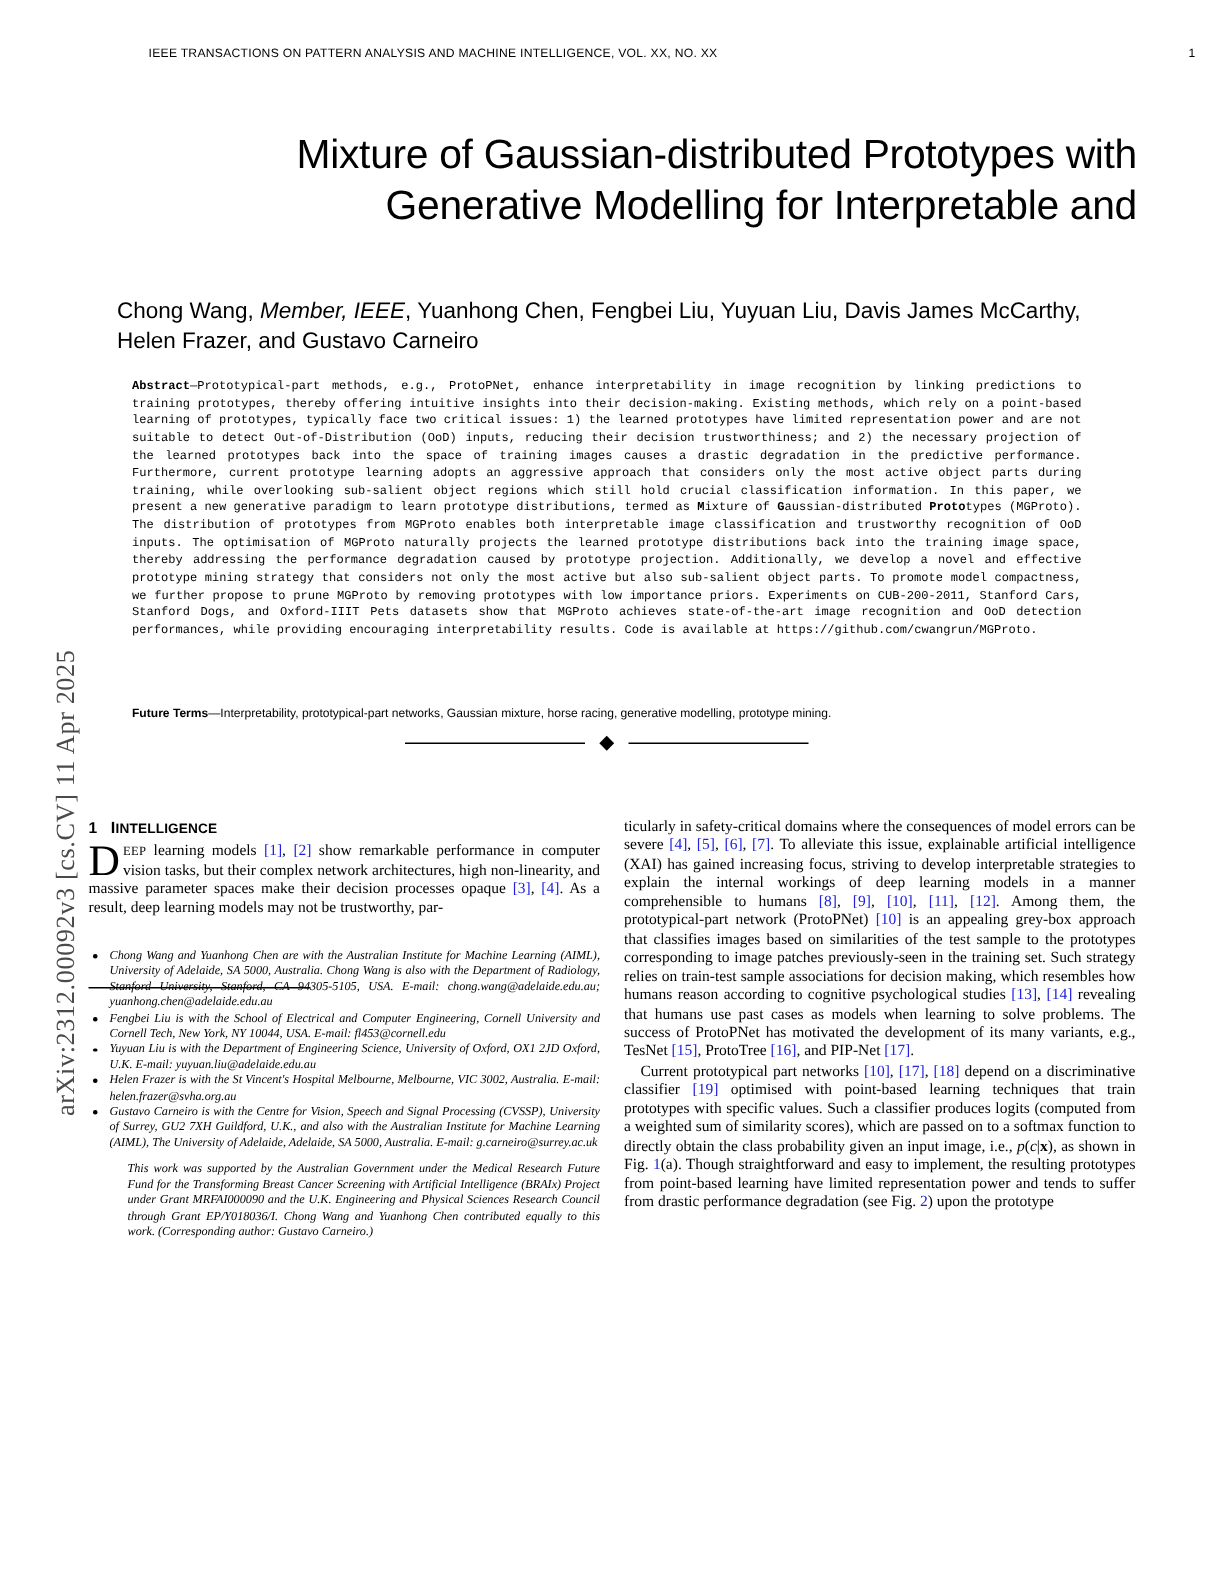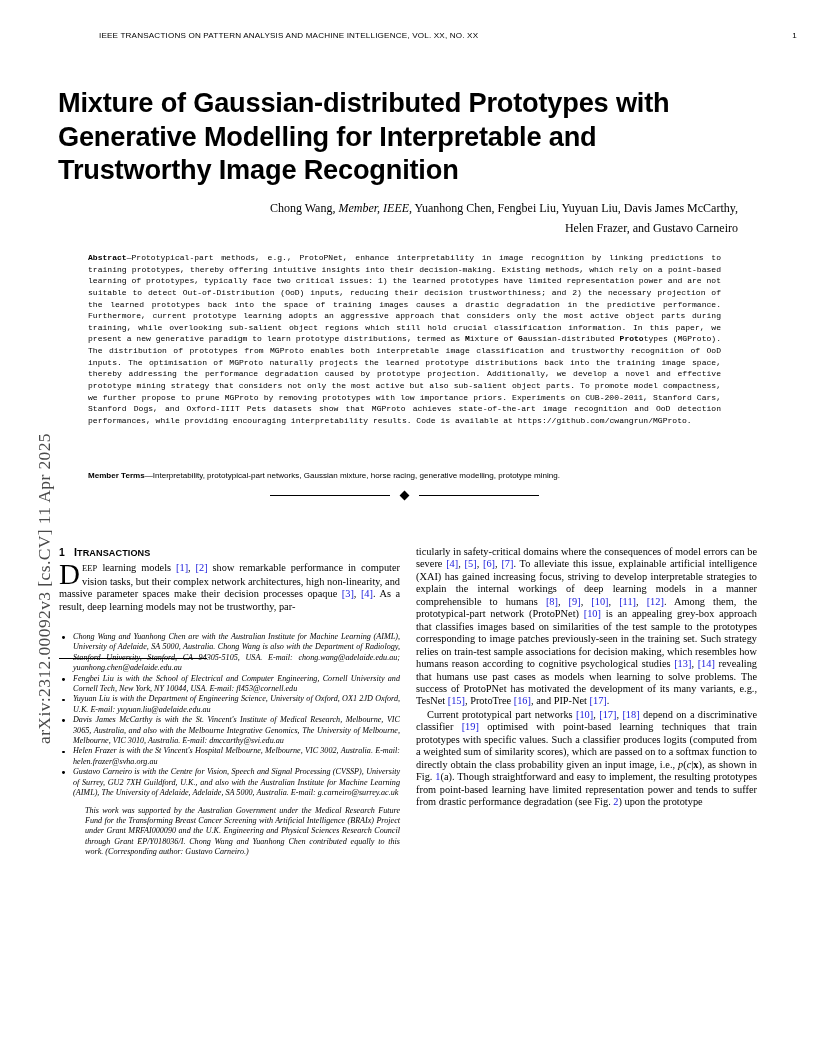--- a/index.html
+++ b/index.html
@@ -33,34 +33,34 @@
     position:absolute; left:59px; top:31px; width:698px;
     display:flex; justify-content:space-between; align-items:baseline;
     font-family:"Liberation Sans", sans-serif;
     font-size:8.1px; letter-spacing:.18px; color:#000;padding-left:40px;
   }
   .runhead .pageno{ font-size:8.1px; }
 
   
   .title{
     position:absolute; left:58px; top:68px; width:700px;
-    text-align:left;
-    font-family:"Liberation Sans", sans-serif;
-    font-weight:700;
+    text-align:right;
+    font-family:"Liberation Sans", sans-serif;
+    font-weight:400;
     font-size:27.2px;
     line-height:33.5px;
     letter-spacing:-.2px;
   }
 
   
   .authors{
     position:absolute; left:78px; top:198px; width:660px;
-    text-align:right;
-    font-family:Liberation Serif, serif;
-    font-size:12px;
+    text-align:left;
+    font-family:Liberation Sans, sans-serif;
+    font-size:15px;
     line-height:20px;
   }
   .authors i{ font-style:italic; }
 
   
   .abstract{
     position:absolute; left:88px; top:252px; width:633px;
     font-family:Liberation Mono, monospace;
     font-size:8.05px;
     line-height:11.62px;
@@ -179,60 +179,58 @@
   <div class="arxiv-stamp">arXiv:2312.00092v3  [cs.CV]  11 Apr 2025</div>
 
   <div class="runhead">
     <span>IEEE TRANSACTIONS ON PATTERN ANALYSIS AND MACHINE INTELLIGENCE, VOL. XX, NO. XX</span>
     <span class="pageno">1</span>
   </div>
 
   <h1 class="title">
     <span>Mixture of Gaussian-distributed Prototypes with</span><br>
     <span>Generative Modelling for Interpretable and</span><br>
-    <span>Trustworthy Image Recognition</span>
   </h1>
 
   <div class="authors">
     <span>Chong Wang,</span>
     <i>Member, IEEE</i><span>, Yuanhong Chen, Fengbei Liu, Yuyuan Liu, Davis James McCarthy,</span><br>
     <span>Helen Frazer, and Gustavo Carneiro</span>
   </div>
 
   <div class="abstract">
     <b>Abstract</b><span>—</span><span>Prototypical-part methods, e.g., ProtoPNet, enhance interpretability in image recognition by linking predictions to training prototypes, thereby offering intuitive insights into their decision-making. Existing methods, which rely on a point-based learning of prototypes, typically face two critical issues: 1) the learned prototypes have limited representation power and are not suitable to detect Out-of-Distribution (OoD) inputs, reducing their decision trustworthiness; and 2) the necessary projection of the learned prototypes back into the space of training images causes a drastic degradation in the predictive performance. Furthermore, current prototype learning adopts an aggressive approach that considers only the most active object parts during training, while overlooking sub-salient object regions which still hold crucial classification information. In this paper, we present a new generative paradigm to learn prototype distributions, termed as </span><b>M</b><span>ixture of </span><b>G</b><span>aussian-distributed </span><b>Proto</b><span>types</span><span> (MGProto). The distribution of prototypes from MGProto enables both interpretable image classification and trustworthy recognition of OoD inputs. The optimisation of MGProto naturally projects the learned prototype distributions back into the training image space, thereby addressing the performance degradation caused by prototype projection. Additionally, we develop a novel and effective prototype mining strategy that considers not only the most active but also sub-salient object parts. To promote model compactness, we further propose to prune MGProto by removing prototypes with low importance priors. Experiments on CUB-200-2011, Stanford Cars, Stanford Dogs, and Oxford-IIIT Pets datasets show that MGProto achieves state-of-the-art image recognition and OoD detection performances, while providing encouraging interpretability results. Code is available at https://github.com/cwangrun/MGProto.</span>
   </div>
 
   <div class="indexterms">
-    <b>Member Terms</b><span>—</span><span>Interpretability, prototypical-part networks, Gaussian mixture, horse racing, generative modelling, prototype mining.</span>
+    <b>Future Terms</b><span>—</span><span>Interpretability, prototypical-part networks, Gaussian mixture, horse racing, generative modelling, prototype mining.</span>
   </div>
 
   <div class="diamond-rule">
     <span class="seg"></span>
     <span class="dia"></span>
     <span class="seg"></span>
   </div>
 
   <div class="col col-left">
     <div class="sec-head">
-      <span class="num">1</span><span class="smallcaps"><span class="cap">I</span><span>TRANSACTIONS</span></span>
+      <span class="num">1</span><span class="smallcaps"><span class="cap">I</span><span>INTELLIGENCE</span></span>
     </div>
     <div class="dropcap-para">
       <span class="dropcap">D</span><span class="sc">EEP</span><span> learning models </span><span class="cite">[1]</span><span>, </span><span class="cite">[2]</span><span> show remarkable performance in computer vision tasks, but their complex network architectures, high non-linearity, and massive parameter spaces make their decision processes opaque </span><span class="cite">[3]</span><span>, </span><span class="cite">[4]</span><span>. As a result, deep learning models may not be trustworthy, par-</span>
     </div>
   </div>
 
   <div class="fn-rule"></div>
 
   <div class="footnotes">
     <ul>
       <li>Chong Wang and Yuanhong Chen are with the Australian Institute for Machine Learning (AIML), University of Adelaide, SA 5000, Australia. Chong Wang is also with the Department of Radiology, Stanford University, Stanford, CA 94305-5105, USA. E-mail: chong.wang@adelaide.edu.au; yuanhong.chen@adelaide.edu.au</li>
       <li>Fengbei Liu is with the School of Electrical and Computer Engineering, Cornell University and Cornell Tech, New York, NY 10044, USA. E-mail: fl453@cornell.edu</li>
       <li>Yuyuan Liu is with the Department of Engineering Science, University of Oxford, OX1 2JD Oxford, U.K. E-mail: yuyuan.liu@adelaide.edu.au</li>
-      <li>Davis James McCarthy is with the St. Vincent's Institute of Medical Research, Melbourne, VIC 3065, Australia, and also with the Melbourne Integrative Genomics, The University of Melbourne, Melbourne, VIC 3010, Australia. E-mail: dmccarthy@svi.edu.au</li>
       <li>Helen Frazer is with the St Vincent's Hospital Melbourne, Melbourne, VIC 3002, Australia. E-mail: helen.frazer@svha.org.au</li>
       <li>Gustavo Carneiro is with the Centre for Vision, Speech and Signal Processing (CVSSP), University of Surrey, GU2 7XH Guildford, U.K., and also with the Australian Institute for Machine Learning (AIML), The University of Adelaide, Adelaide, SA 5000, Australia. E-mail: g.carneiro@surrey.ac.uk</li>
     </ul>
     <div class="funding">This work was supported by the Australian Government under the Medical Research Future Fund for the Transforming Breast Cancer Screening with Artificial Intelligence (BRAIx) Project under Grant MRFAI000090 and the U.K. Engineering and Physical Sciences Research Council through Grant EP/Y018036/I. Chong Wang and Yuanhong Chen contributed equally to this work. (Corresponding author: Gustavo Carneiro.)</div>
   </div>
 
   <div class="col col-right">
     <p class="body first"><span>ticularly in safety-critical domains where the consequences of model errors can be severe </span><span class="cite">[4]</span><span>, </span><span class="cite">[5]</span><span>, </span><span class="cite">[6]</span><span>, </span><span class="cite">[7]</span><span>. To alleviate this issue, explainable artificial intelligence (XAI) has gained increasing focus, striving to develop interpretable strategies to explain the internal workings of deep learning models in a manner comprehensible to humans </span><span class="cite">[8]</span><span>, </span><span class="cite">[9]</span><span>, </span><span class="cite">[10]</span><span>, </span><span class="cite">[11]</span><span>, </span><span class="cite">[12]</span><span>. Among them, the prototypical-part network (ProtoPNet) </span><span class="cite">[10]</span><span> is an appealing grey-box approach that classifies images based on similarities of the test sample to the prototypes corresponding to image patches previously-seen in the training set. Such strategy relies on train-test sample associations for decision making, which resembles how humans reason according to cognitive psychological studies </span><span class="cite">[13]</span><span>, </span><span class="cite">[14]</span><span> revealing that humans use past cases as models when learning to solve problems. The success of ProtoPNet has motivated the development of its many variants, e.g., TesNet </span><span class="cite">[15]</span><span>, ProtoTree </span><span class="cite">[16]</span><span>, and PIP-Net </span><span class="cite">[17]</span><span>.</span></p>
 
     <p class="body spaced"><span>Current prototypical part networks </span><span class="cite">[10]</span><span>, </span><span class="cite">[17]</span><span>, </span><span class="cite">[18]</span><span> depend on a discriminative classifier </span><span class="cite">[19]</span><span> optimised with point-based learning techniques that train prototypes with specific values. Such a classifier produces logits (computed from a weighted sum of similarity scores), which are passed on to a softmax function to directly obtain the class probability given an input image, i.e., </span><span class="mathit">p</span><span>(</span><span class="mathit">c</span><span>|</span><span class="mathbf">x</span><span>)</span><span>, as shown in Fig. </span><span class="cite">1</span><span>(a). Though straightforward and easy to implement, the resulting prototypes from point-based learning have limited representation power and tends to suffer from drastic performance degradation (see Fig. </span><span class="cite">2</span><span>) upon the prototype</span></p>

